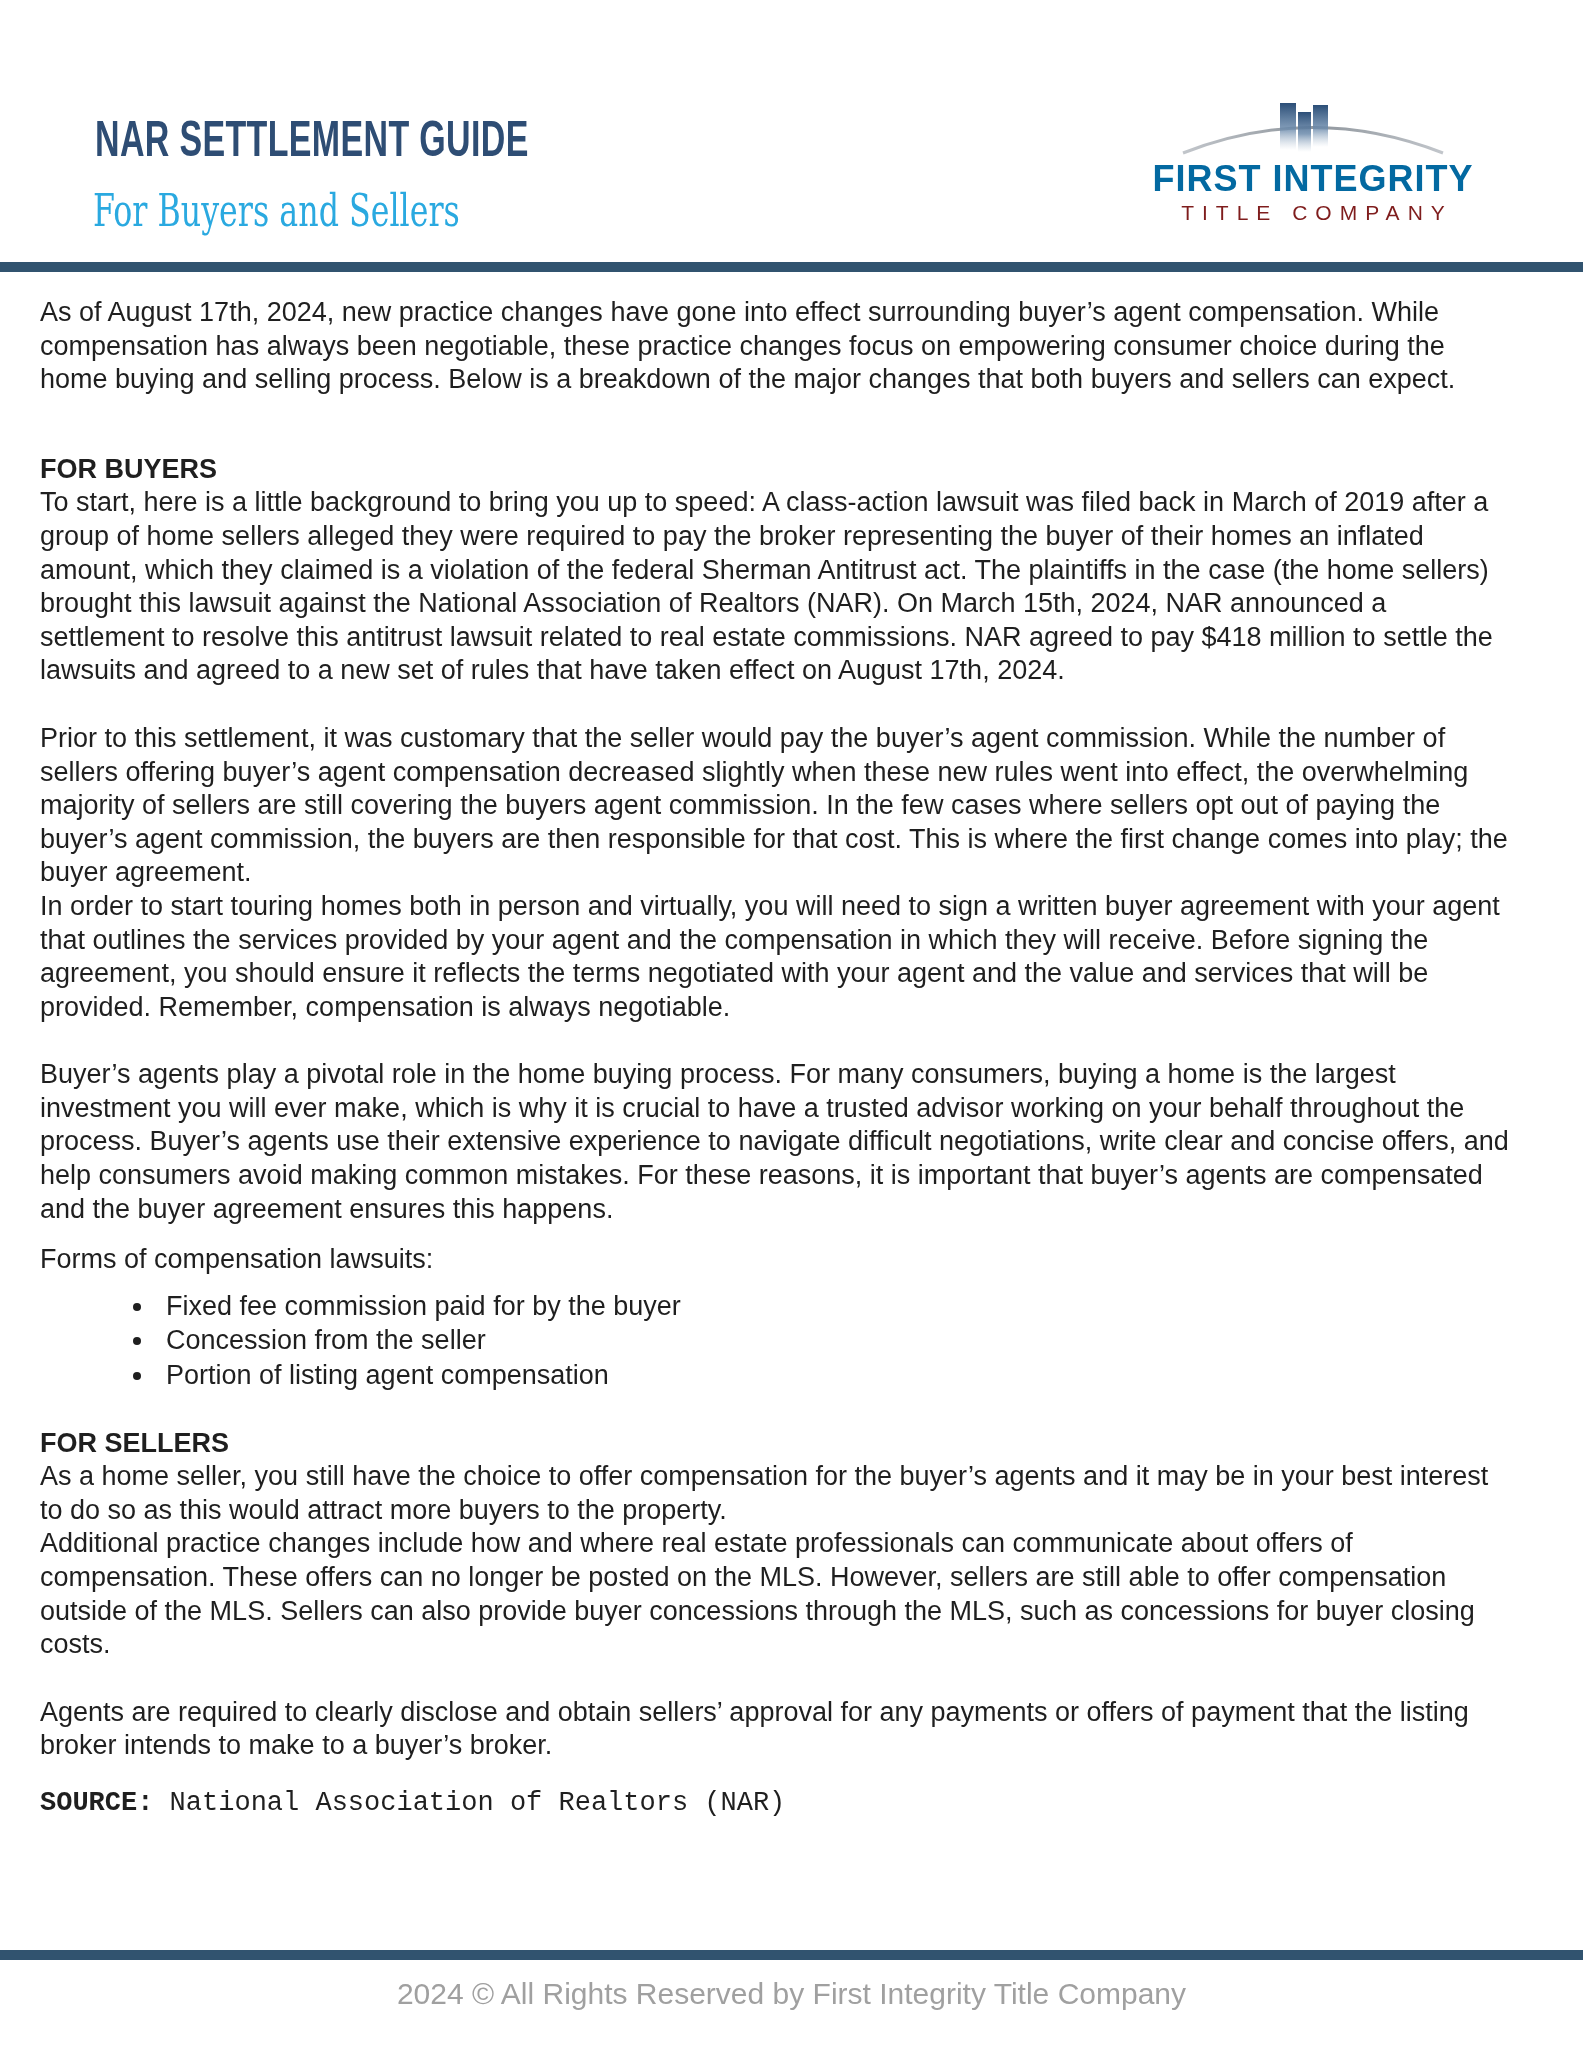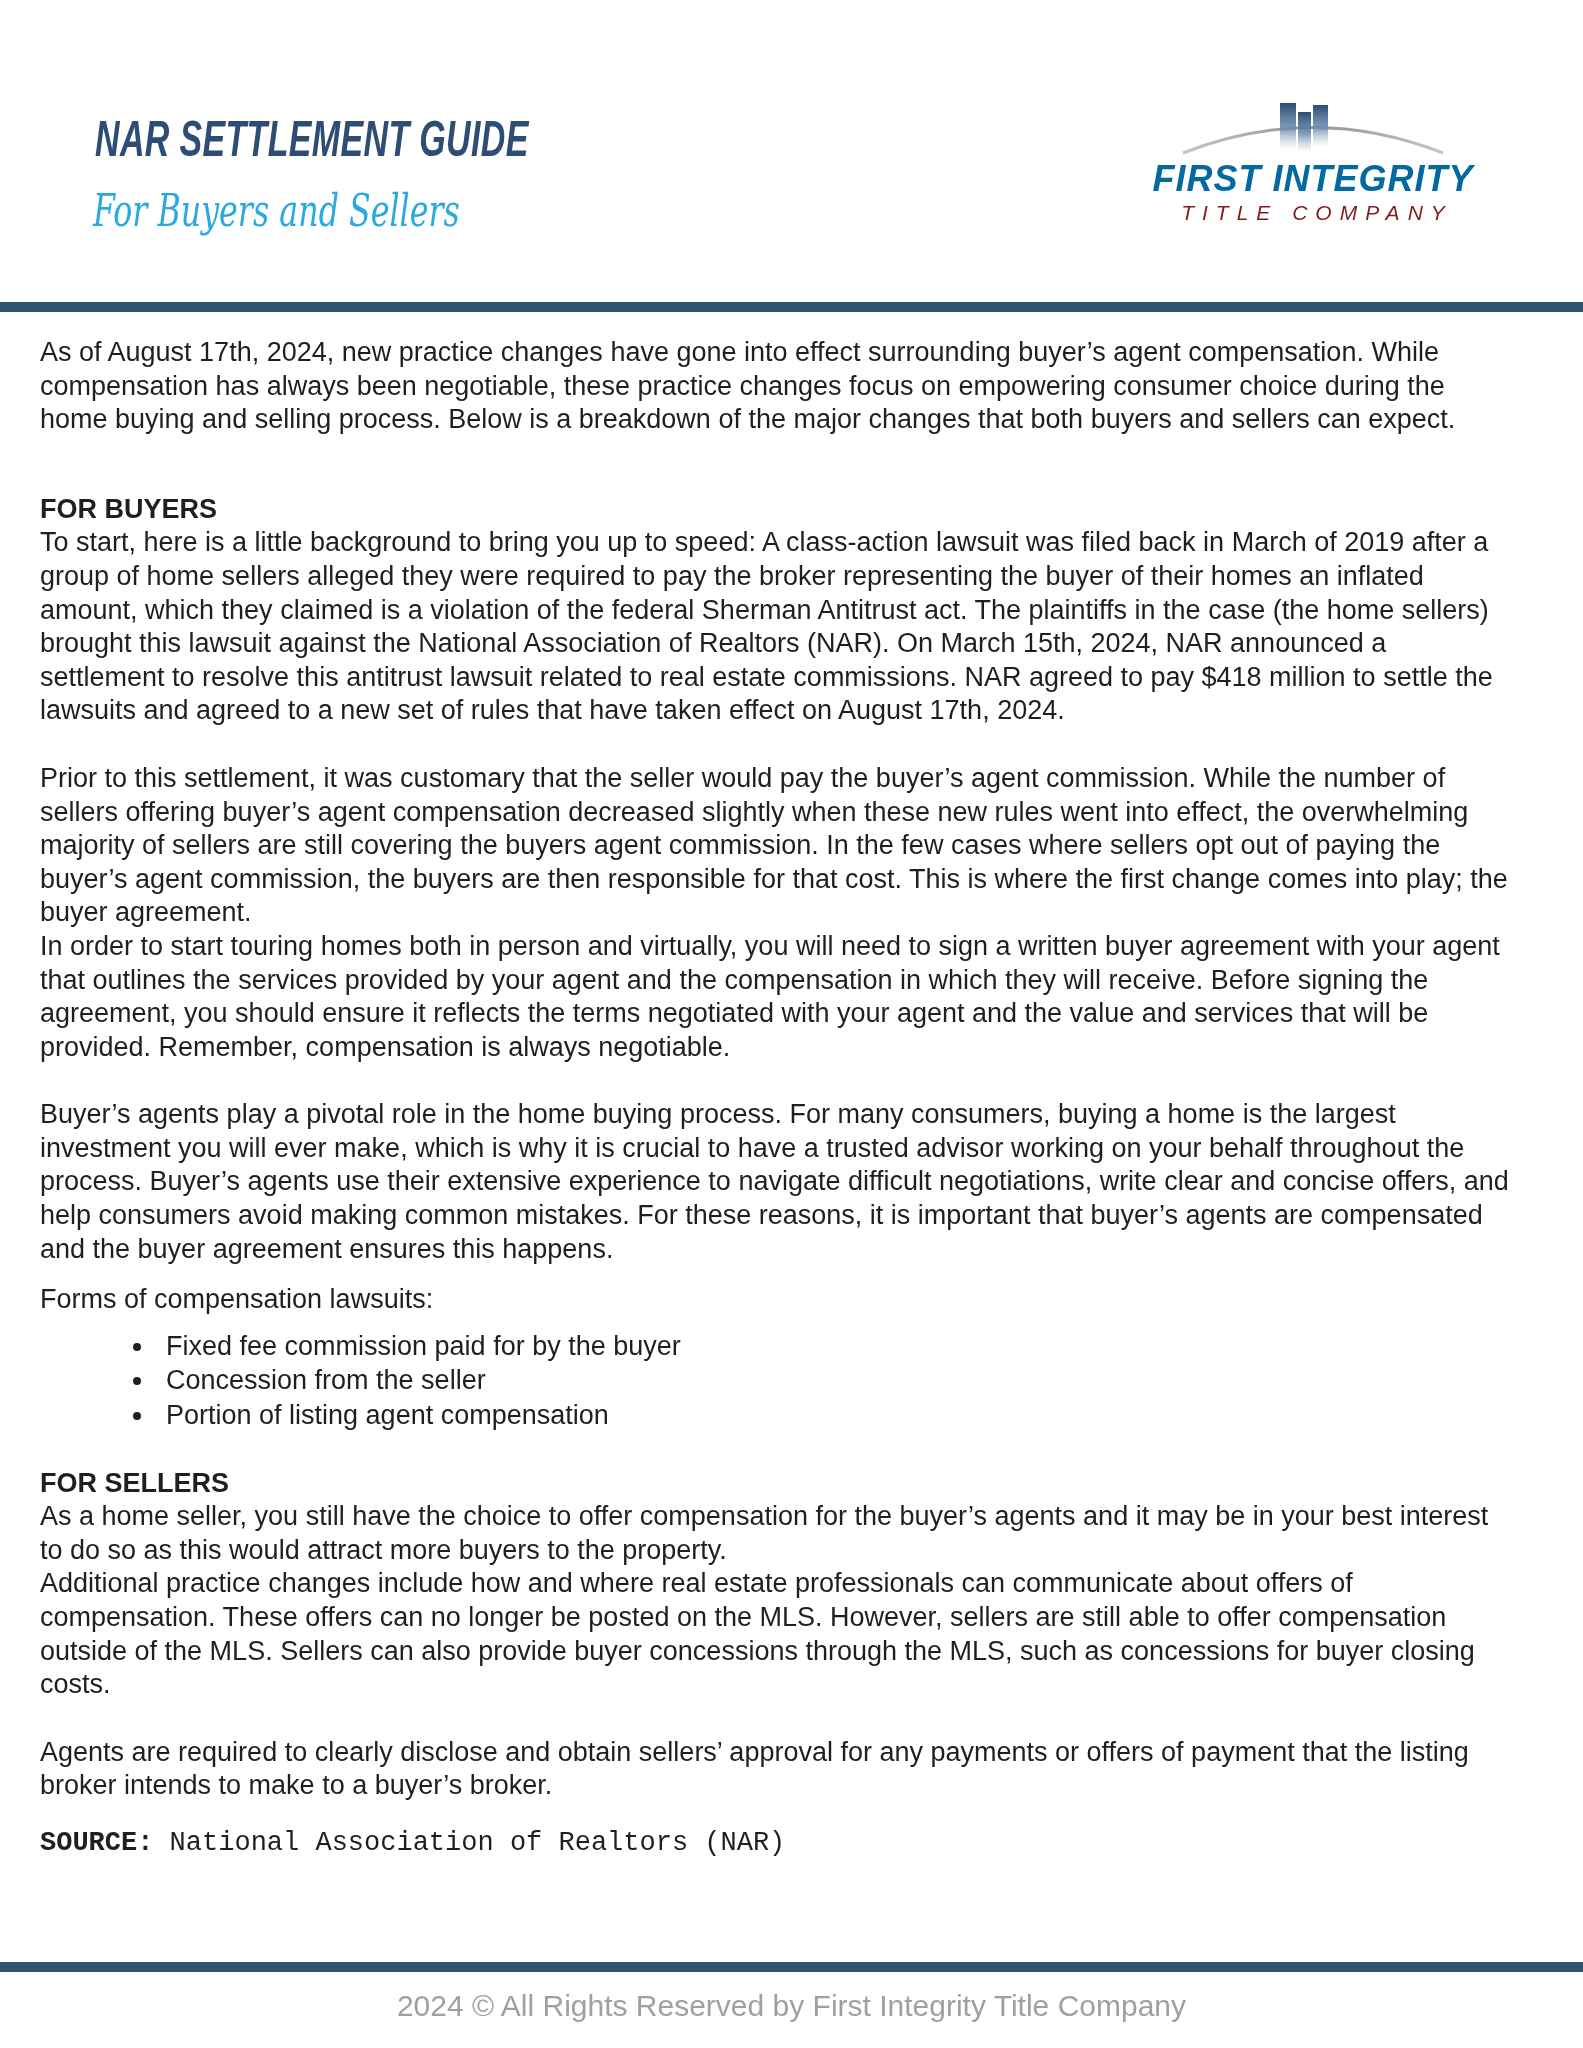--- a/index.html
+++ b/index.html
@@ -8,21 +8,21 @@
     position: relative;
     width: 1583px;
     height: 2048px;
     background: #ffffff;
     overflow: hidden;
     font-family: "Liberation Sans", sans-serif;
     color: #1f1f1f;
   }
 
   
-  .header { position: relative; height: 302px; font-style: italic; }
+  .header { position: relative; height: 262px; }
   .doc-title {
     position: absolute; left: 95px; top: 112px;
     font-size: 50px; font-weight: 700; line-height: 54px;
     color: #2e4d74; white-space: nowrap;
     letter-spacing: 0.5px;
     transform: scaleX(0.68); transform-origin: left top;
   }
   .doc-subtitle {
     position: absolute; left: 93px; top: 186px;
     font-family: "DejaVu Serif", serif;
@@ -57,21 +57,21 @@
   .bullet-list {
     list-style: disc;
     margin: 13px 0 0 116px;
     padding: 0;
   }
   .bullet-list li { line-height: 33.6px; padding-left: 10px; margin-bottom: 1px; }
   .source-line { margin-top: 24px; font-family: Liberation Mono, monospace; }
   .source-label { font-weight: 700; }
 
   
-  .footer { position: absolute; left: 0; right: 0; bottom: 0; height: 86px; }
+  .footer { position: absolute; left: 0; right: 0; bottom: 12px; height: 86px; }
   .footer-rule { width: 100%; height: 10px; background: #31536f; }
   .footer-text {
     text-align: center; color: #a0a0a0;
     font-size: 30px; line-height: 34px; margin-top: 17px;
   }
 </style>
 </head>
 <body>
 
 <div class="page">

